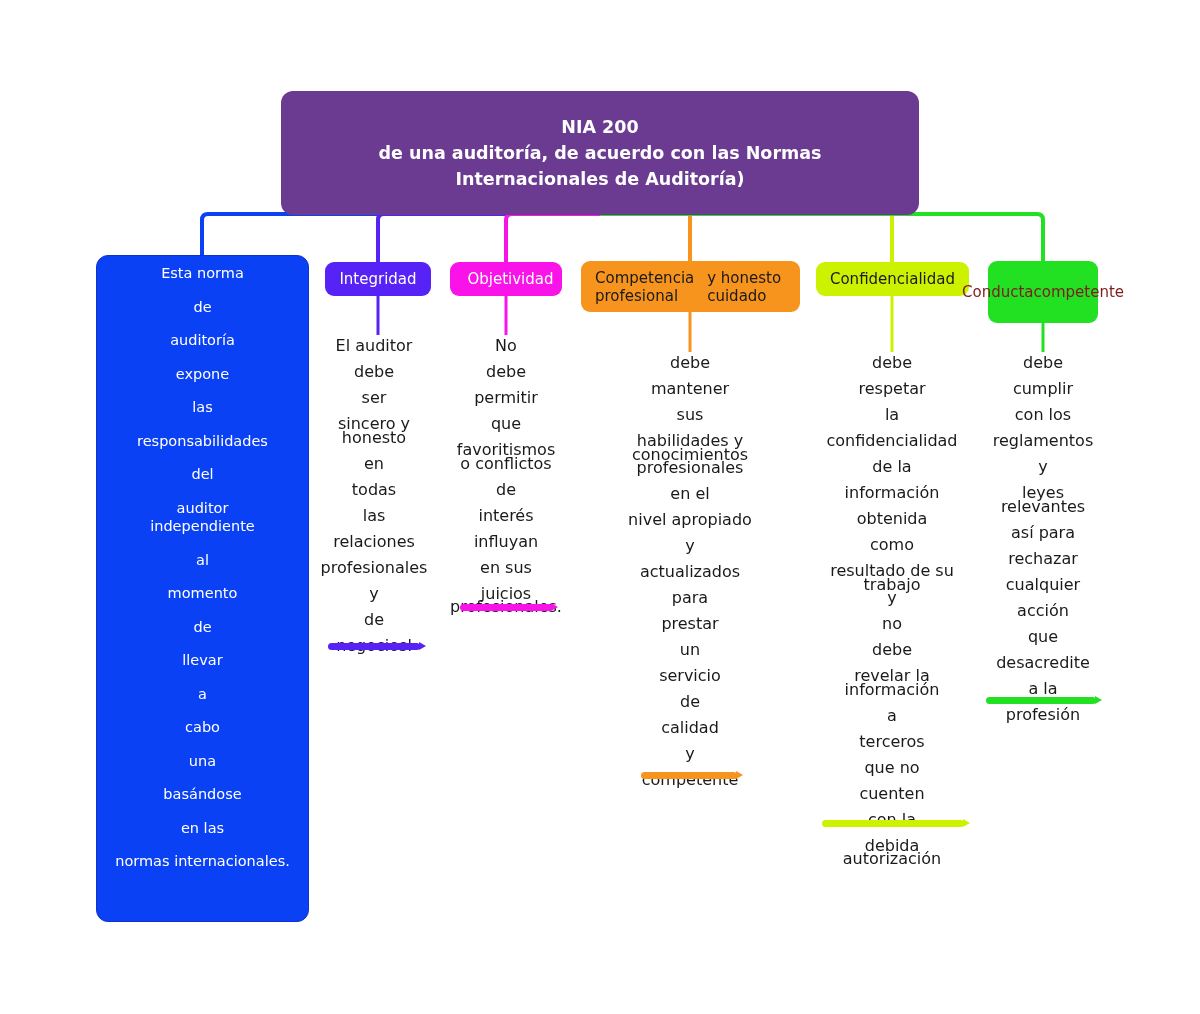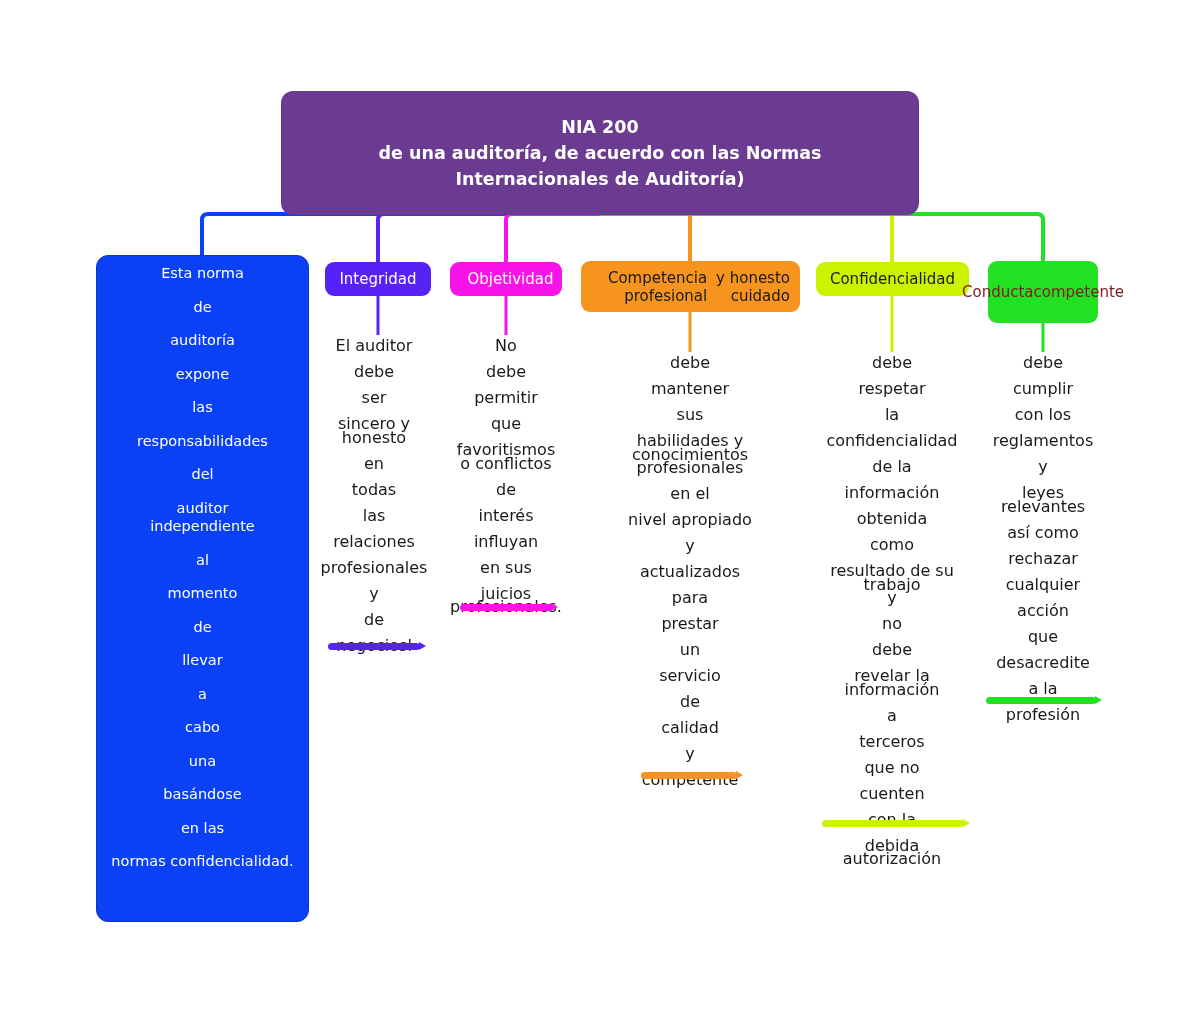--- a/index.html
+++ b/index.html
@@ -146,21 +146,21 @@
 independiente</div>
       <div class="bw">al</div>
       <div class="bw">momento</div>
       <div class="bw">de</div>
       <div class="bw">llevar</div>
       <div class="bw">a</div>
       <div class="bw">cabo</div>
       <div class="bw">una</div>
       <div class="bw">basándose</div>
       <div class="bw">en las</div>
-      <div class="bw">normas confidencialidad.</div>
+      <div class="bw">normas internacionales.</div>
     </div>
 
   <div class="pill" id="pill-integridad" style="left:325px;top:262px;width:106px;height:34px;background:#5722f5;color:#fff;">
       <span style="display: block;">Integridad</span>
     </div>
   <div class="stack" id="stack-integridad" style="left:314px;top:339px;width:120px;">
       <div class="w">El auditor</div>
       <div class="w">debe</div>
       <div class="w">ser</div>
       <div class="w">sincero y
@@ -188,21 +188,21 @@
 o conflictos</div>
       <div class="w">de</div>
       <div class="w">interés</div>
       <div class="w">influyan</div>
       <div class="w">en sus</div>
       <div class="w">juicios
 profesionales.</div>
     </div>
   <div class="underline" style="left:460px;top:604px;width:92px;background:#f913e8;color:#f913e8;"></div>
 
-  <div class="pill" id="pill-competencia" style="left:581px;top:261px;width:219px;height:51px;background:#f7941d;color:#1a1a1a;justify-content:flex-start;text-align:right;padding-left:14px;">
+  <div class="pill" id="pill-competencia" style="left:581px;top:261px;width:219px;height:51px;background:#f7941d;color:#1a1a1a;justify-content:flex-start;text-align:left;padding-left:14px;">
       <span style="display: block;">Competencia profesional</span>
       <span style="display: block;">y honesto cuidado</span>
     </div>
   <div class="stack" id="stack-competencia" style="left:610px;top:356px;width:160px;">
       <div class="w">debe</div>
       <div class="w">mantener</div>
       <div class="w">sus</div>
       <div class="w">habilidades y
 conocimientos
 profesionales</div>
@@ -252,21 +252,21 @@
       <span style="display: block;">Conducta</span>
       <span style="display: block;">competente</span>
     </div>
   <div class="stack" id="stack-conducta" style="left:983px;top:356px;width:120px;">
       <div class="w">debe</div>
       <div class="w">cumplir</div>
       <div class="w">con los</div>
       <div class="w">reglamentos</div>
       <div class="w">y</div>
       <div class="w">leyes relevantes</div>
-      <div class="w">así como</div>
+      <div class="w">así para</div>
       <div class="w">rechazar</div>
       <div class="w">cualquier</div>
       <div class="w">acción</div>
       <div class="w">que</div>
       <div class="w">desacredite</div>
       <div class="w">a la</div>
       <div class="w">profesión</div>
     </div>
   <div class="underline" style="left:986px;top:697px;width:110px;background:#22e022;color:#22e022;"></div>
 

